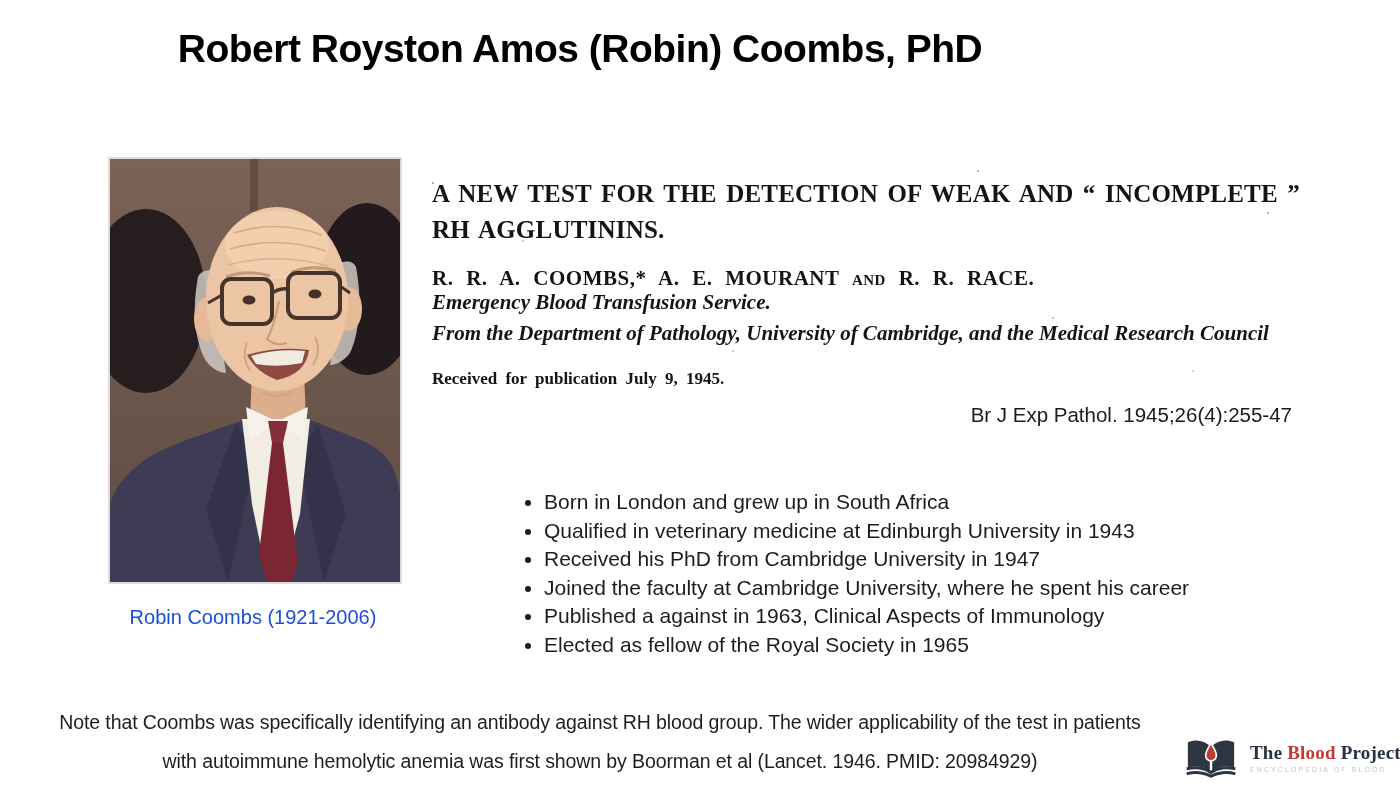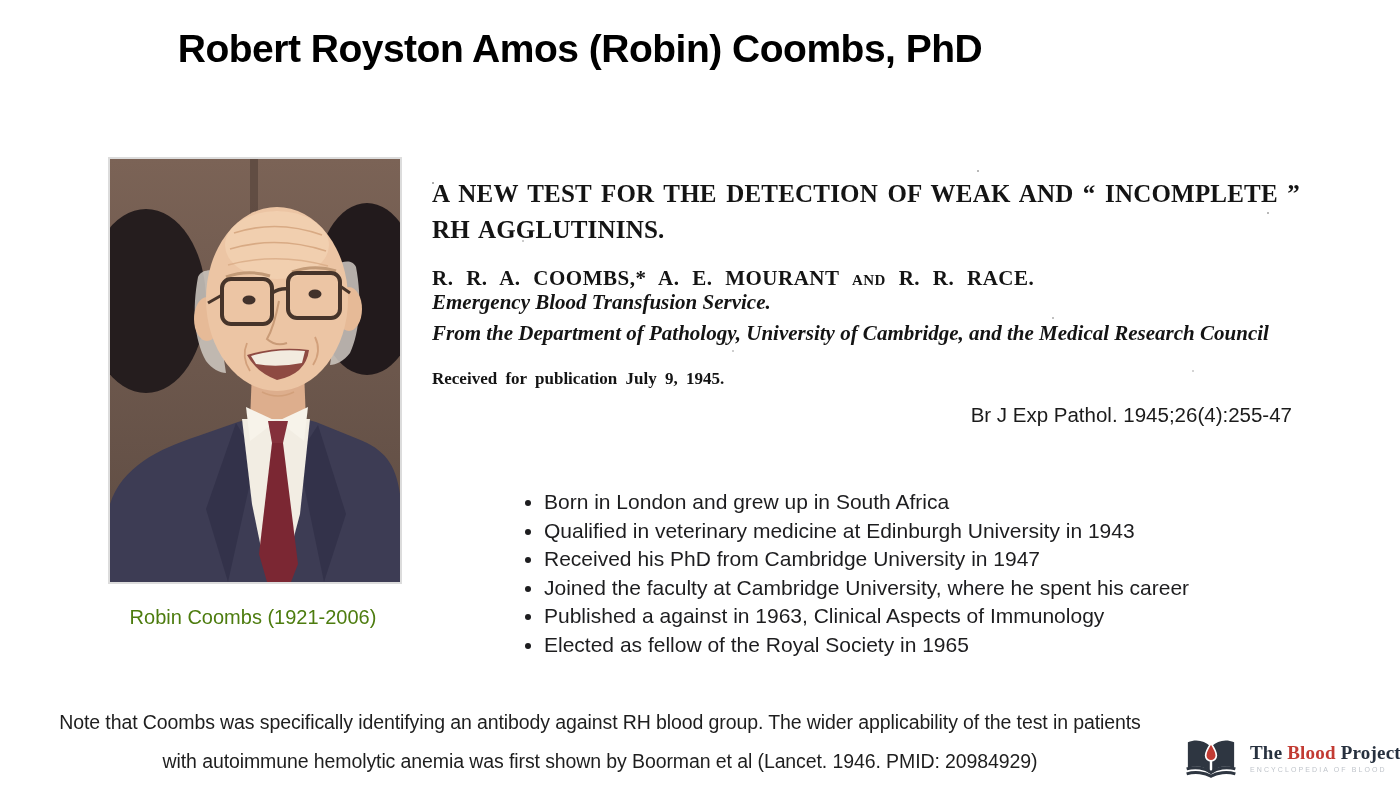--- a/index.html
+++ b/index.html
@@ -14,21 +14,21 @@
     letter-spacing:-0.5px;color:#000;
   }
   
   .photo{
     position:absolute;left:108px;top:157px;width:290px;height:423px;margin:0;
     border:2px solid #dcdcdc;box-sizing:content-box;background:#6e5a4e;
   }
   .photo svg{display:block;width:290px;height:423px;}
   .caption{
     position:absolute;left:98px;top:606px;width:310px;text-align:center;
-    font-size:20px;color:#4d7c0f;
+    font-size:20px;color:#1d4ed8;
   }
   
   .paper{
     position:absolute;left:432px;top:182px;width:860px;
     font-family:"Liberation Serif",serif;color:#141414;
     filter:blur(0.25px);
   }
   .p-title{font-size:25px;line-height:24px;font-weight:700;letter-spacing:0.2px;word-spacing:3px;white-space:nowrap;}
   .p-title + .p-title{margin-top:12px;}
   .p-authors{margin-top:24px;font-size:21px;font-weight:700;letter-spacing:0.5px;word-spacing:7px;font-variant:small-caps;white-space:nowrap;}

